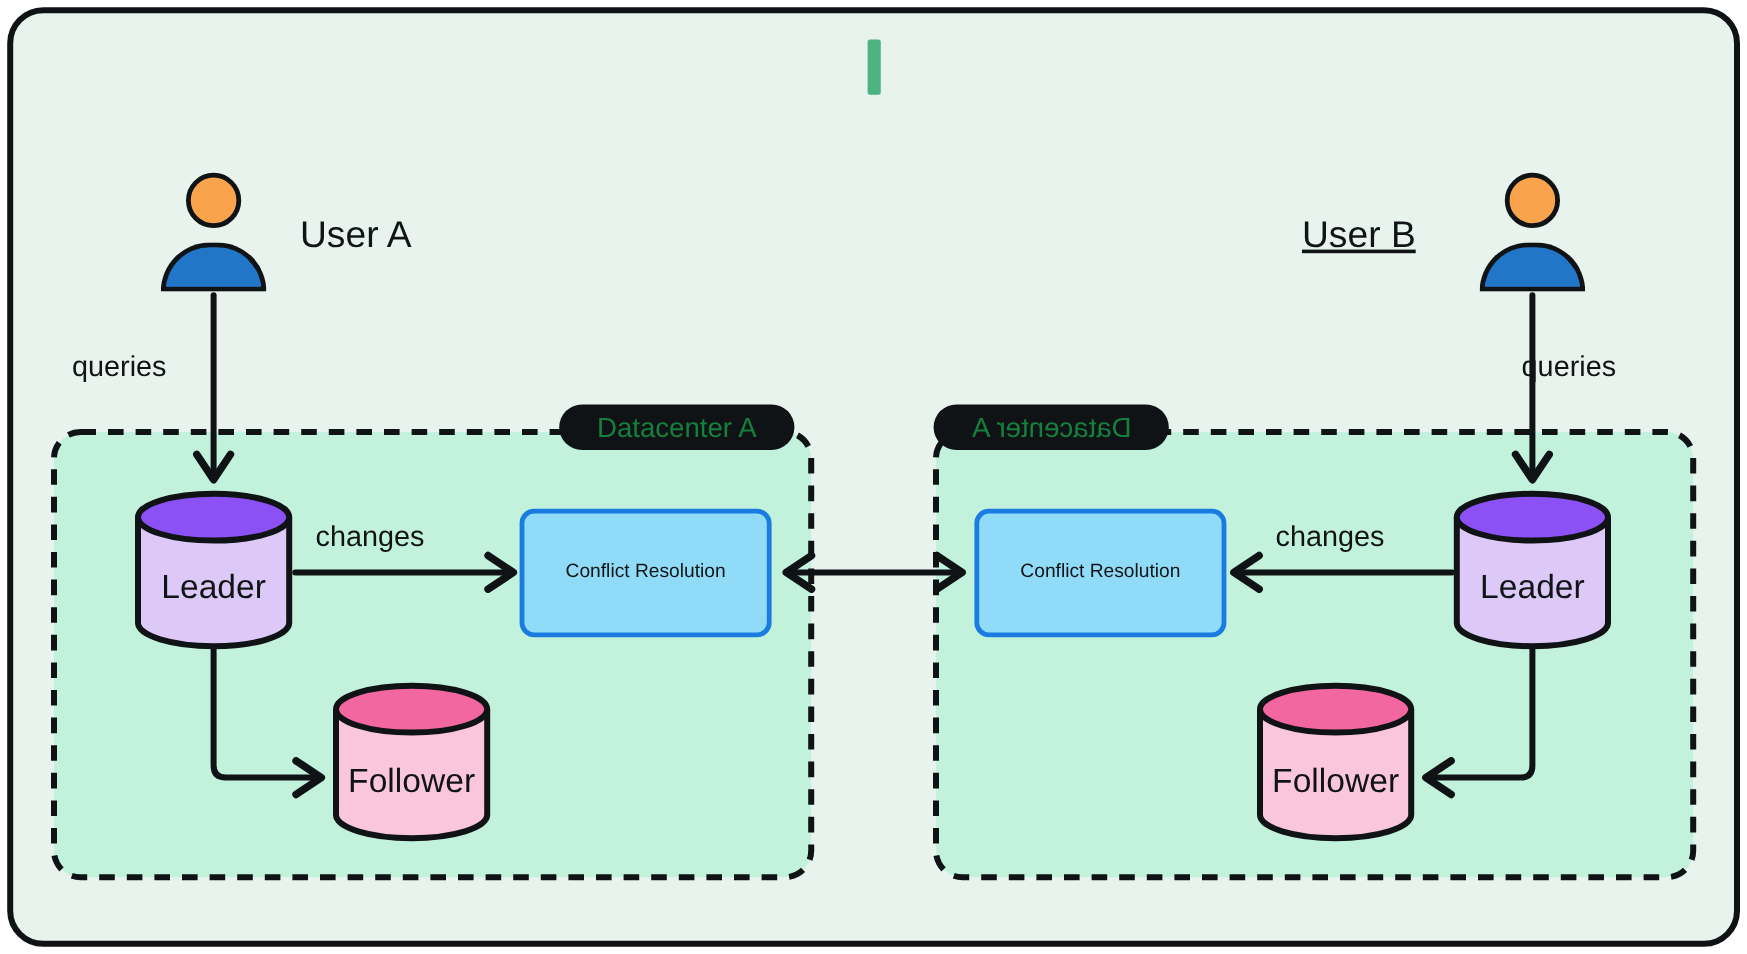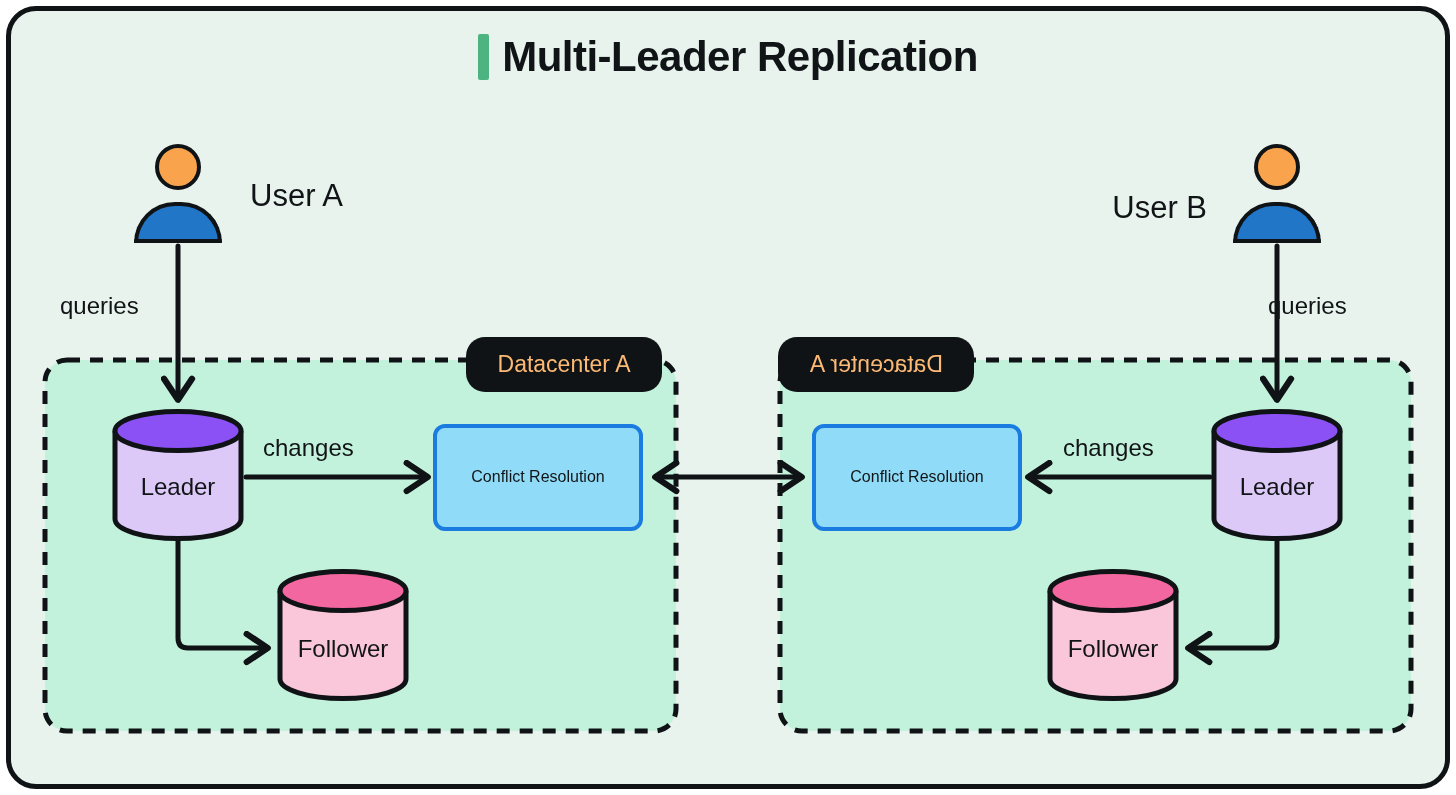--- a/index.html
+++ b/index.html
@@ -27,34 +27,34 @@
   }
   .user-body{
     position:absolute;width:88px;height:41px;box-sizing:border-box;
     border:4px solid #101315;border-radius:44px 44px 0 0;background:#2176c8;
   }
   .user-label{position:absolute;font-size:31px;font-weight:500;}
 
   .edge-label{position:absolute;font-size:24px;text-align:left;width:130px;}
 
   .pill{
-    position:absolute;width:196px;height:55px;top:337px;
-    background:#101315;color:#fdba74;border-radius:19px;
+    position:absolute;width:196px;height:38px;top:337px;
+    background:#101315;color:#15803d;border-radius:19px;
     display:flex;align-items:center;justify-content:center;
     font-size:23px;font-weight:500;
   }
   .mirrored{display:inline-block;transform:scaleX(-1);}
 
   .conflict-box{
     position:absolute;width:210px;height:107px;top:424px;box-sizing:border-box;
     background:#90dcf8;border:4px solid #1a7ce0;border-radius:12px;
     display:flex;align-items:center;justify-content:center;text-align:center;
     font-size:16px;line-height:1.3;padding:0 30px;
   }
-  .cyl-label{position:absolute;width:130px;text-align:center;font-size:24px;}
+  .cyl-label{position:absolute;width:130px;text-align:center;font-size:28px;}
 </style>
 </head>
 <body>
 
 <div class="canvas">
 
   <div class="frame"></div>
 
   <svg class="diagram-svg" viewBox="0 0 1456 795">
     <defs>
@@ -90,30 +90,29 @@
     </g>
 
     <g>
       <path d="M1050,591 V679 A63,19.5 0 0 0 1176,679 V591" fill="#f9c6da" stroke="#101315" stroke-width="5"></path>
       <ellipse cx="1113" cy="591" rx="63" ry="19.5" fill="#f2679f" stroke="#101315" stroke-width="5"></ellipse>
     </g>
   </svg>
 
   <div class="title-row">
     <div class="accent-bar"></div>
-    <div class="title-text">Multi-Leader Replication</div>
   </div>
 
   <div class="user-head" style="left:155px;top:144px;"></div>
   <div class="user-body" style="left:134px;top:202px;"></div>
   <div class="user-label" style="left:250px;top:178px;">User A</div>
 
   <div class="user-head" style="left:1254px;top:144px;"></div>
   <div class="user-body" style="left:1233px;top:202px;"></div>
-  <div class="user-label" style="left:1085px;top:190px;width:122px;text-align:right;">User B</div>
+  <div class="user-label" style="left:1085px;top:178px;width:122px;text-align:left;text-decoration:underline;">User B</div>
 
   <div class="edge-label" style="left:60px;top:292px;">queries</div>
   <div class="edge-label" style="left:1268px;top:292px;">queries</div>
   <div class="edge-label" style="left:263px;top:434px;">changes</div>
   <div class="edge-label" style="left:1063px;top:434px;">changes</div>
 
   <div class="pill" style="left:466px;">
     <span>Datacenter A</span>
   </div>
   <div class="pill" style="left:778px;">

